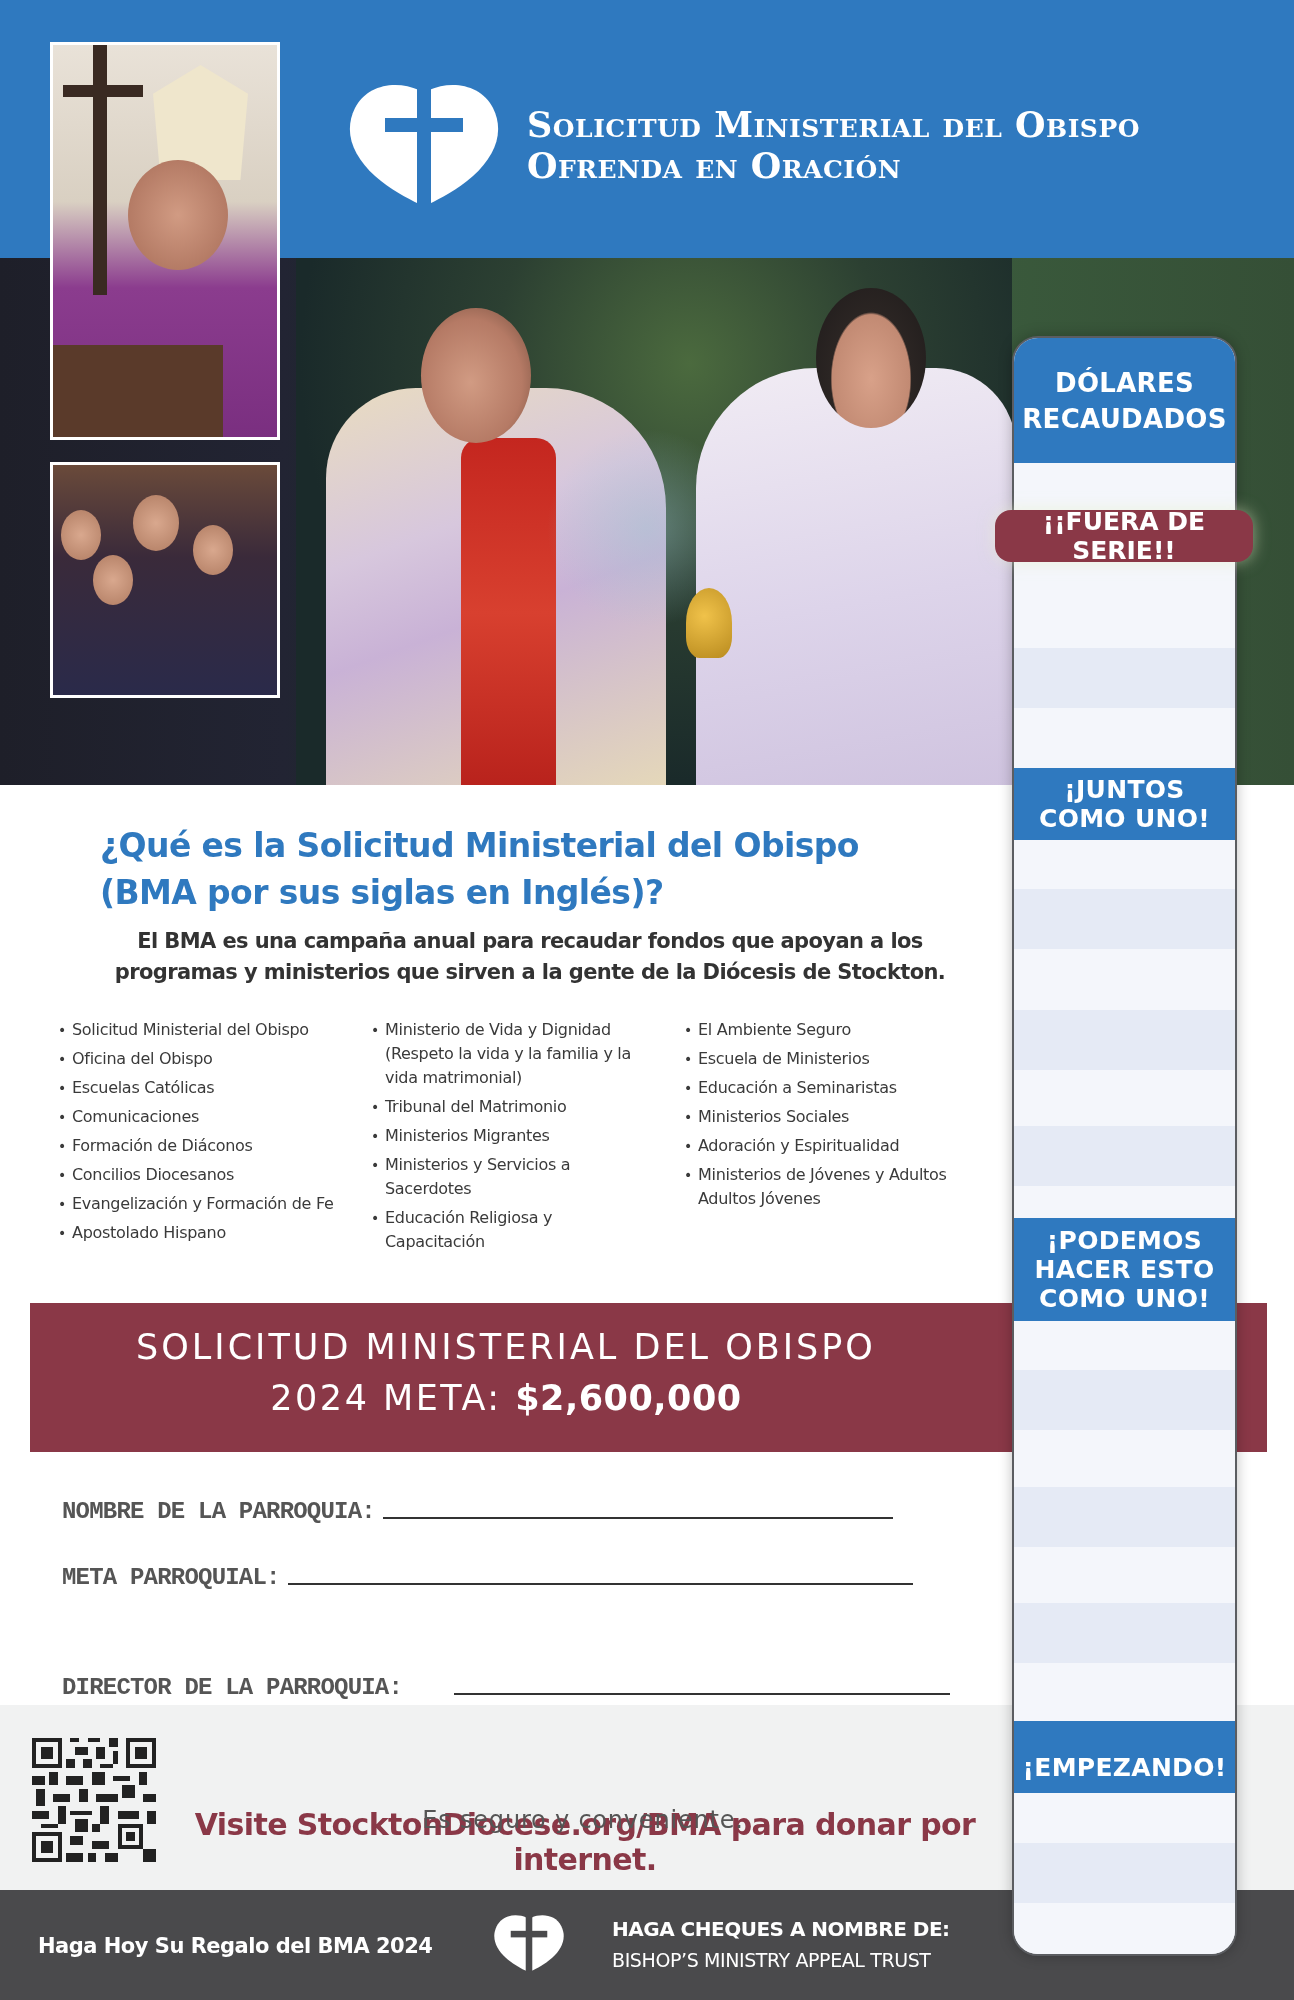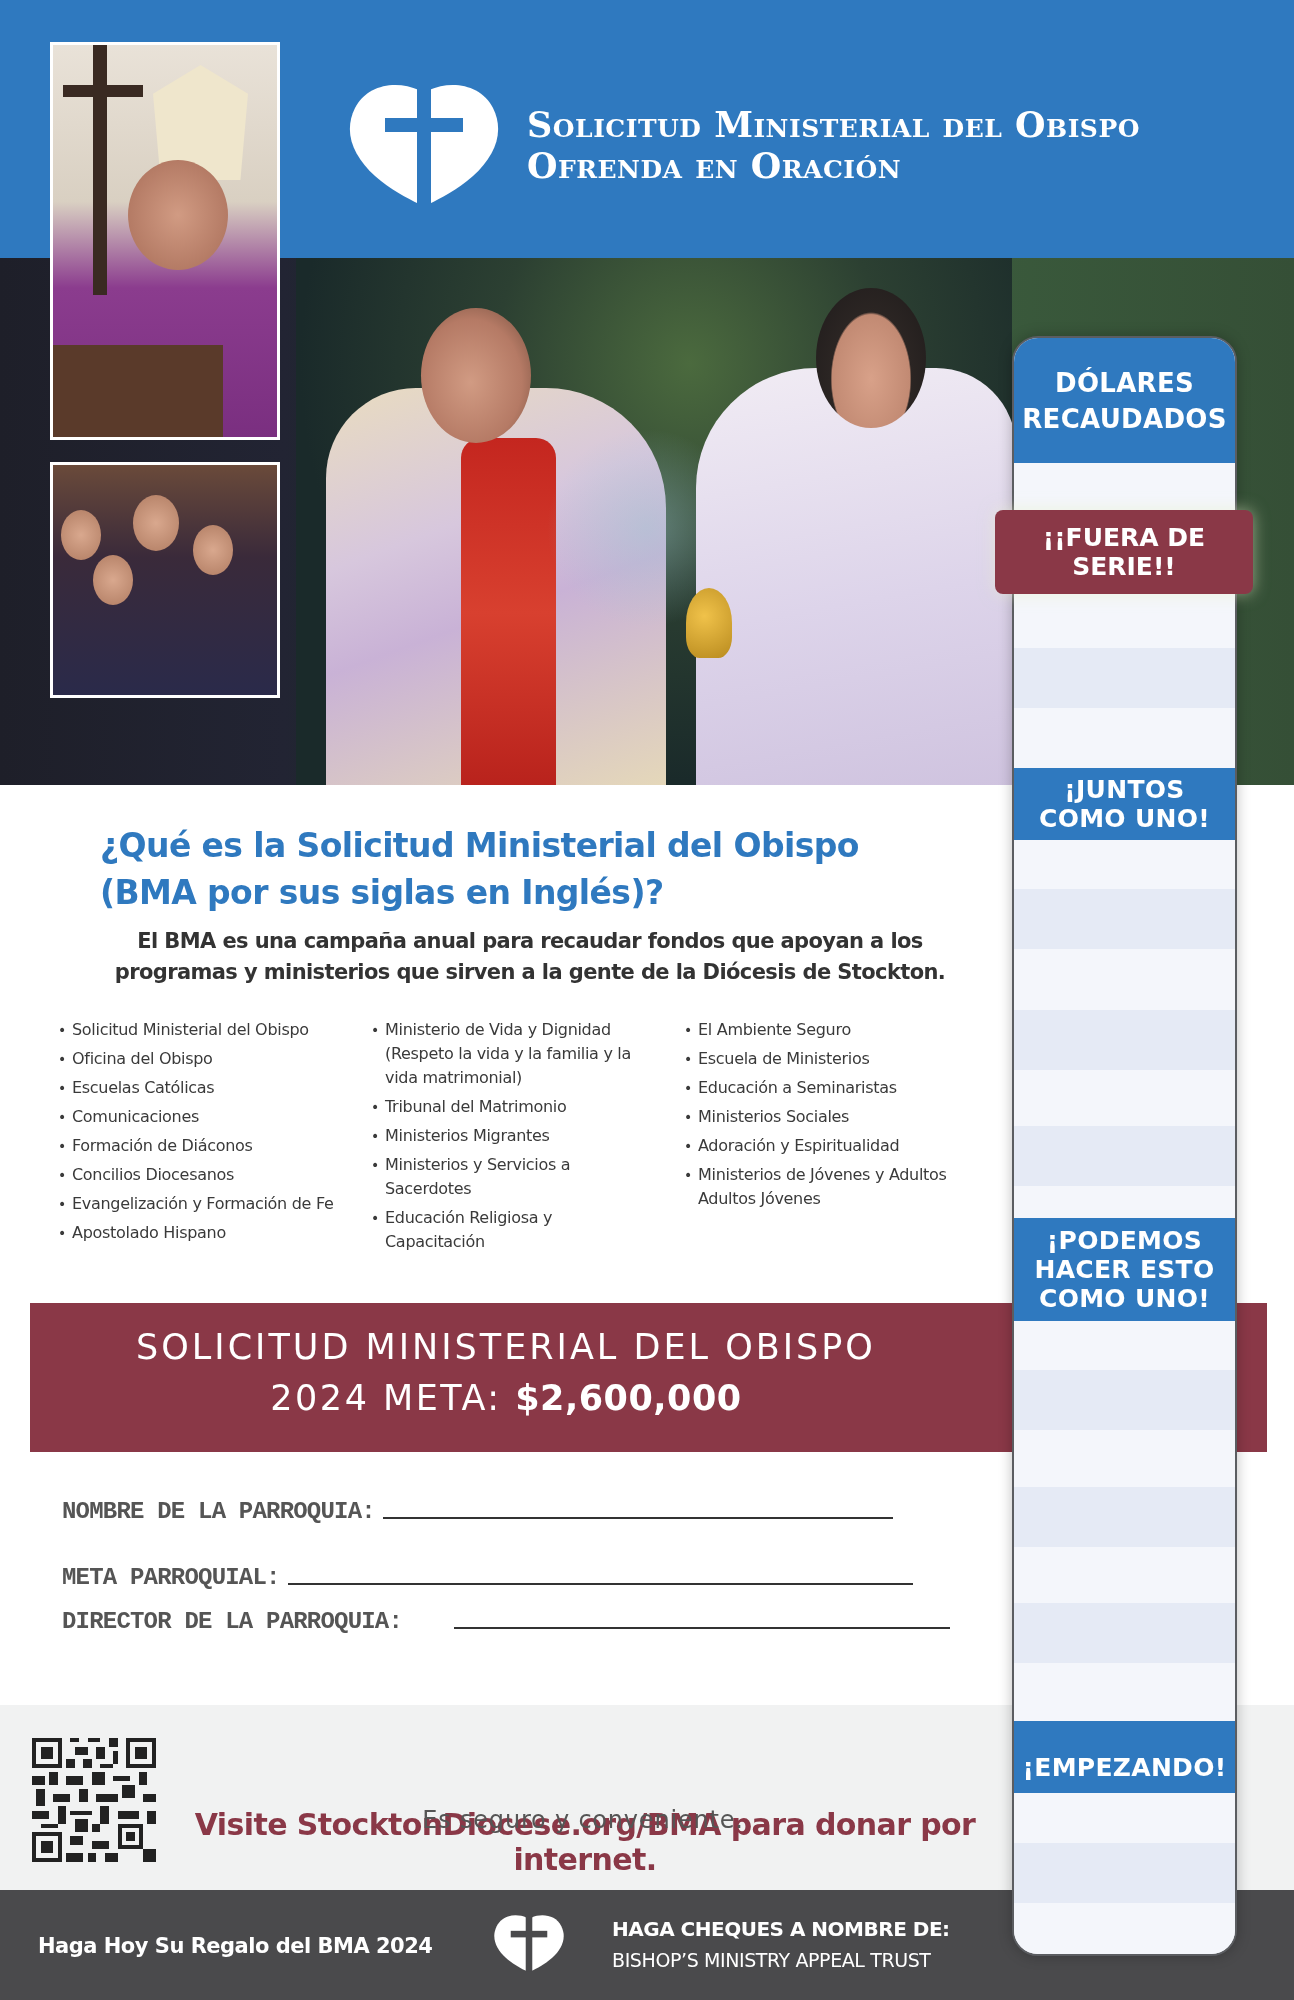--- a/index.html
+++ b/index.html
@@ -49,21 +49,21 @@
   
   .thermo { position: absolute; left: 1012px; top: 336px; width: 225px; height: 1620px;
     border: 2px solid #5b5d61; border-radius: 26px; overflow: hidden; background: #f4f6fb;
     box-shadow: 0 0 14px rgba(0,0,0,0.25); z-index: 5; }
   .thermo-seg { position: absolute; left: 0; width: 100%; }
   .seg-light { background: #f4f6fb; }
   .seg-mid { background: #e5eaf5; }
   .thermo-label { position: absolute; left: 0; width: 100%; background: #2f79bf; color: #ffffff;
     font-family: "DejaVu Sans", "Liberation Sans", sans-serif; font-weight: bold; text-align: center;
     display: flex; align-items: center; justify-content: center; white-space: pre-line; letter-spacing: 0.3px; }
-  .fuera { position: absolute; left: 995px; top: 510px; width: 258px; height: 84px; border-radius: 8px;
+  .fuera { position: absolute; left: 995px; top: 510px; width: 258px; height: 52px; border-radius: 16px;
     background: #8a3847; color: #ffffff; z-index: 6; text-align: center; white-space: pre-line;
     font-family: "DejaVu Sans", "Liberation Sans", sans-serif; font-weight: bold; font-size: 25px; line-height: 29px;
     display: flex; align-items: center; justify-content: center; box-shadow: 0 0 16px rgba(230,240,200,0.55); }
 
   
   .q-title { position: absolute; left: 100px; top: 822px; width: 860px; text-align: left; color: #2f79bf;
     font-family: "DejaVu Sans", "Liberation Sans", sans-serif; font-weight: bold; font-size: 33px; line-height: 47px;
     letter-spacing: -0.6px; white-space: pre-line; }
   .q-desc { position: absolute; left: 60px; top: 926px; width: 940px; text-align: center; color: #333333;
     font-family: "DejaVu Sans", "Liberation Sans", sans-serif; font-weight: bold; font-size: 21px; line-height: 31px;
@@ -224,21 +224,21 @@
 <div class="goal-line2"><span>2024 META: </span><span class="goal-amount">$2,600,000</span></div>
 
 <div class="form-row" style="top:1498px;">
   <span class="form-label">NOMBRE DE LA PARROQUIA:</span>
   <span class="form-line" style="width:510px;"></span>
 </div>
 <div class="form-row" style="top:1564px;">
   <span class="form-label">META PARROQUIAL:</span>
   <span class="form-line" style="width:625px;"></span>
 </div>
-<div class="form-row" style="top:1608px;gap:44px;">
+<div class="form-row" style="top:1674px;gap:44px;">
   <span class="form-label">DIRECTOR DE LA PARROQUIA:</span>
   <span class="form-line" style="width:496px;"></span>
 </div>
 
 <div class="online-band"></div>
 <svg class="qr" viewBox="0 0 29 29" shape-rendering="crispEdges">
   <rect width="29" height="29" fill="#f1f2f2"></rect>
   <g fill="#222222">
     <rect x="0" y="0" width="7" height="7"></rect>
       <rect x="1" y="1" width="5" height="5" fill="#f1f2f2"></rect>

